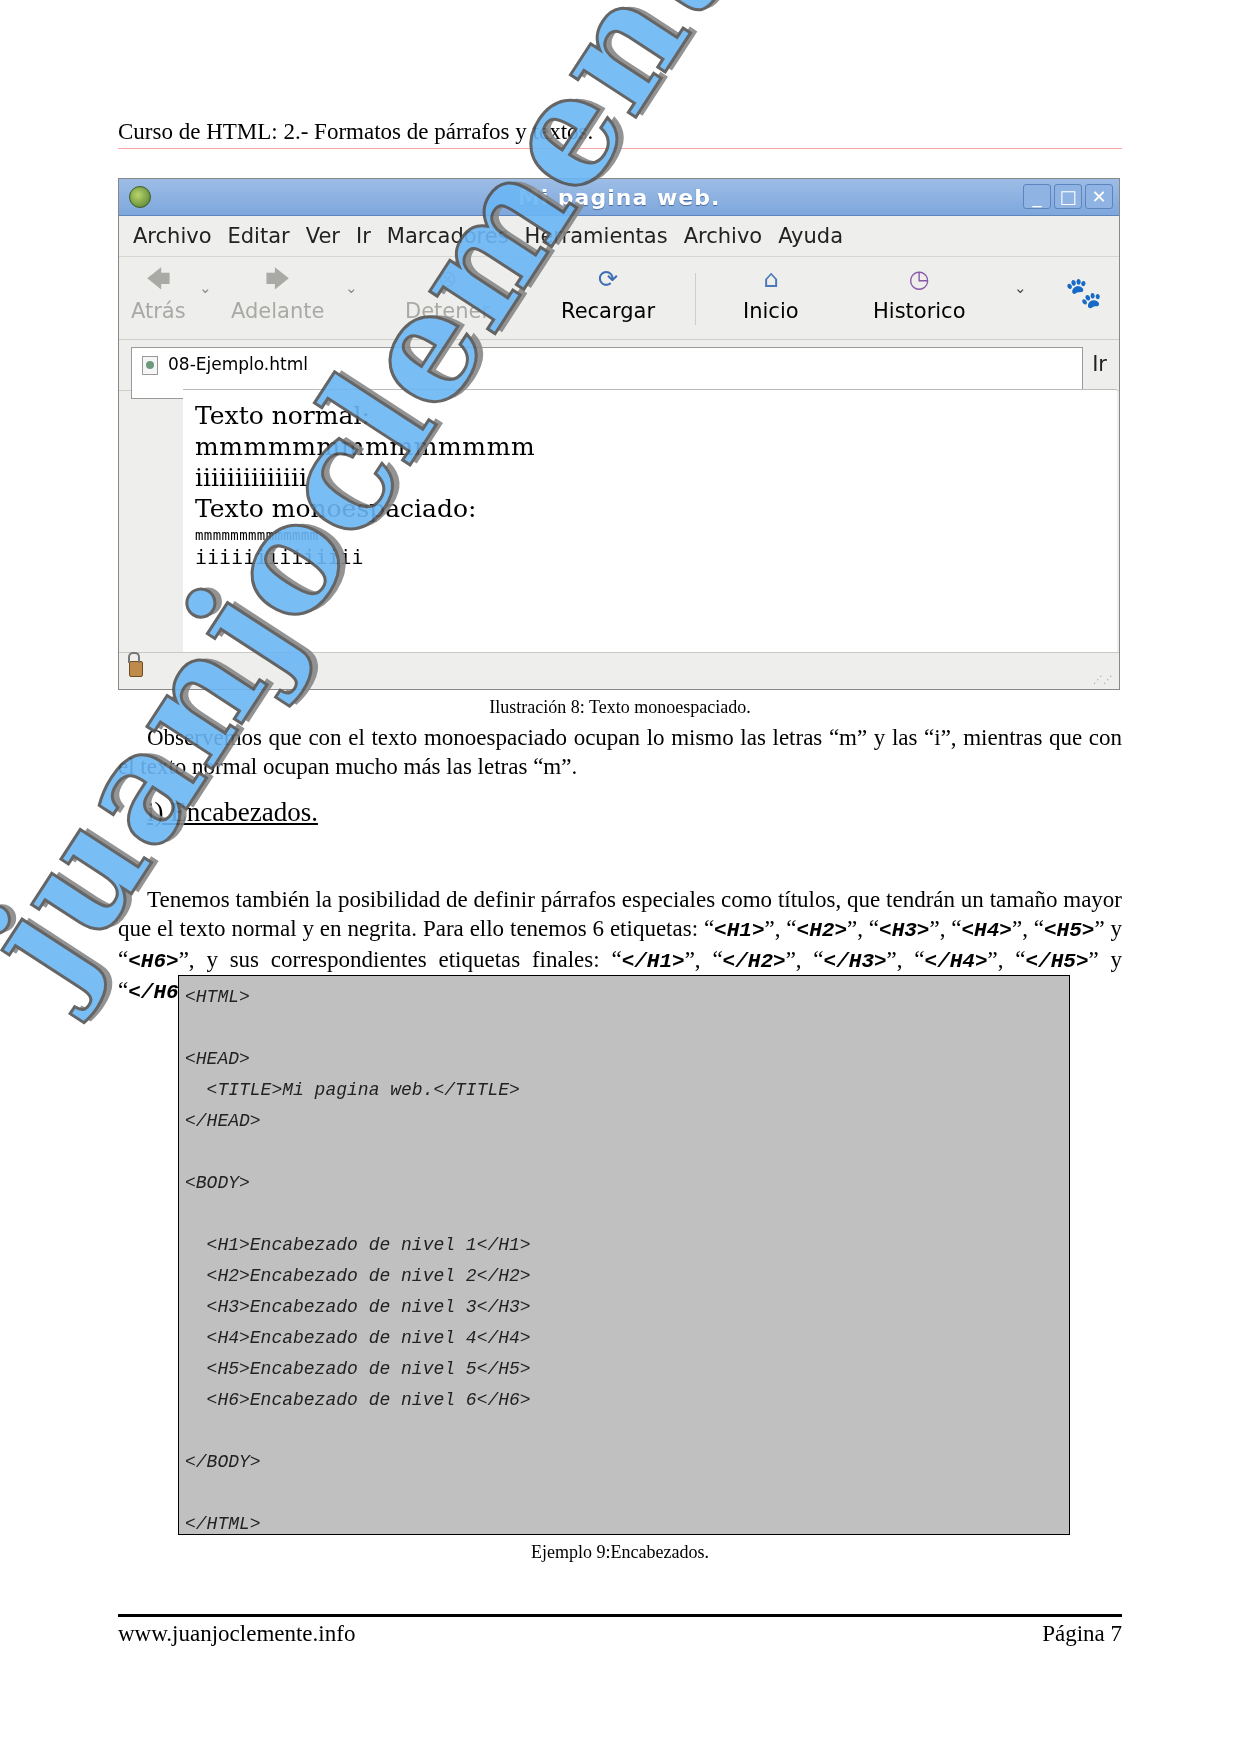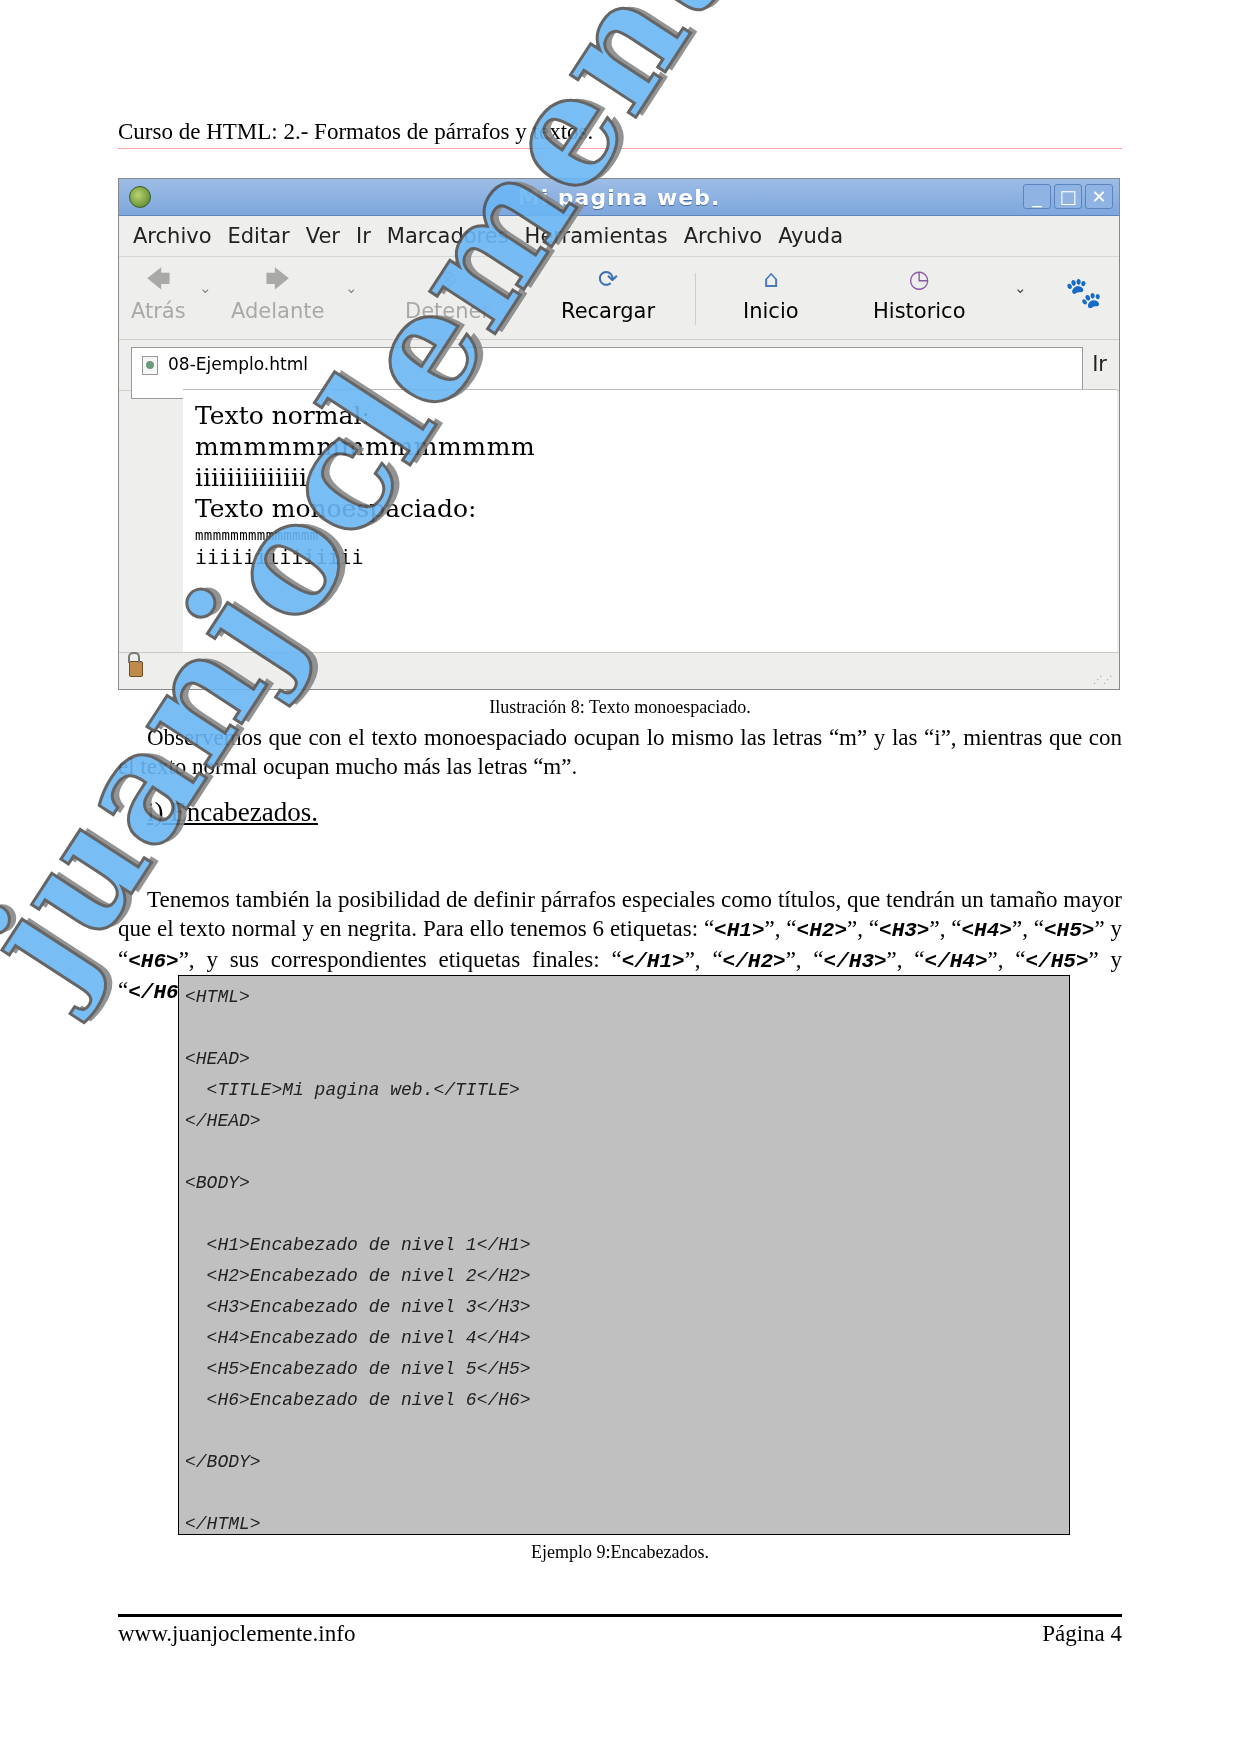--- a/index.html
+++ b/index.html
@@ -151,16 +151,16 @@
   <div class="ln"></div>
   <div class="ln">&lt;/BODY&gt;</div>
   <div class="ln"></div>
   <div class="ln">&lt;/HTML&gt;</div>
 </div>
 
 <div class="caption" style="left:118px;top:1542px;width:1004px;">Ejemplo 9:Encabezados.</div>
 
 <div class="footer">
   <span>www.juanjoclemente.info</span>
-  <span class="r">Página 4</span>
+  <span class="r">Página 7</span>
 </div>
 
 <div class="wm">juanjoclemente.info</div>
 
 </body></html>

